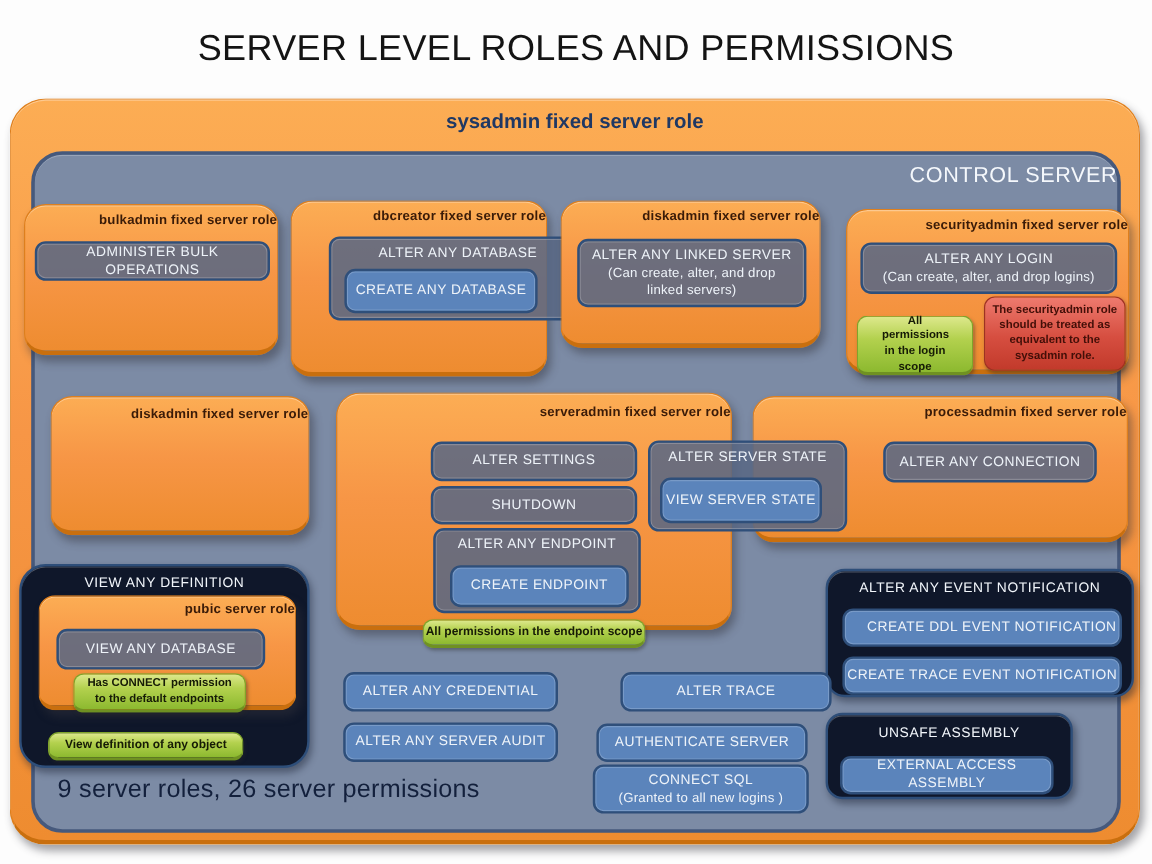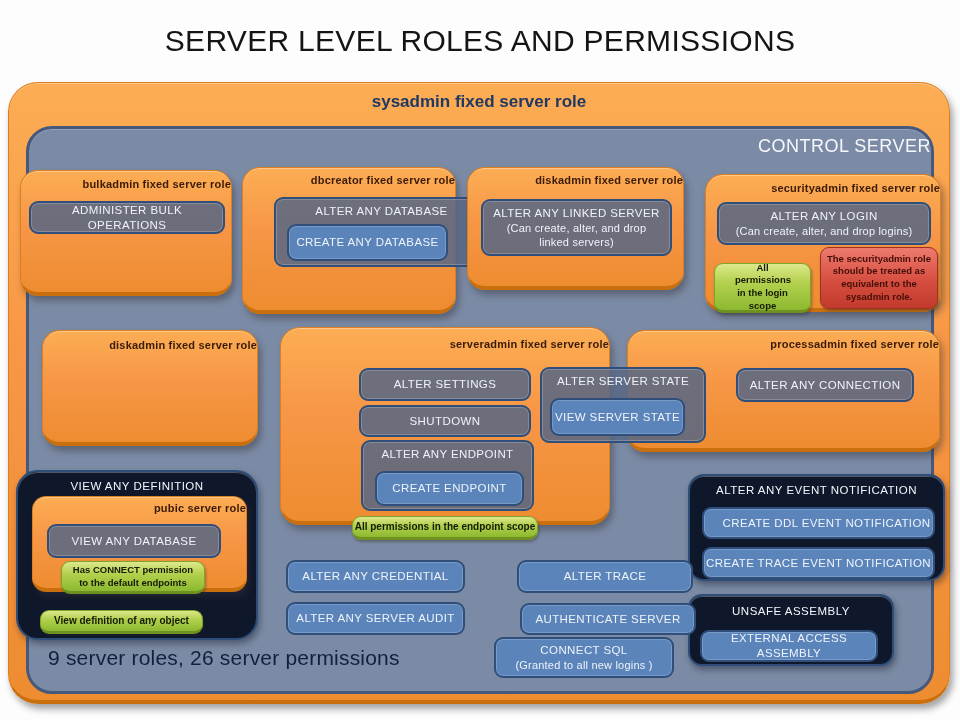--- a/index.html
+++ b/index.html
@@ -152,21 +152,21 @@
   </div>
 
   <div class="abs blue-container" style="left:688px;top:594px;width:206px;height:72px;border-radius:14px;">
     <div class="abs panel-label" style="top:9px;">UNSAFE ASSEMBLY</div>
     <div class="abs perm blue" style="left:10px;top:34px;width:178px;height:32px;">EXTERNAL ACCESS ASSEMBLY</div>
   </div>
 
   <div class="abs perm blue" style="left:286px;top:560px;width:179px;height:33px;">ALTER ANY CREDENTIAL</div>
   <div class="abs perm blue" style="left:286px;top:602px;width:179px;height:33px;">ALTER ANY SERVER AUDIT</div>
   <div class="abs perm blue" style="left:497px;top:560px;width:176px;height:33px;margin-left:20px;">ALTER TRACE</div>
-  <div class="abs perm blue" style="left:520px;top:603px;width:176px;height:32px;">AUTHENTICATE SERVER</div>
+  <div class="abs perm blue" style="left:497px;top:603px;width:176px;height:32px;">AUTHENTICATE SERVER</div>
   <div class="abs perm blue" style="left:494px;top:637px;width:180px;height:41px;">
     <div>CONNECT SQL</div>
     <div class="sub">(Granted to all new logins )</div>
   </div>
 
   <div class="abs summary" style="left:48px;top:646px;">9 server roles, 26 server permissions</div>
 
 </div>
 
 </body></html>

